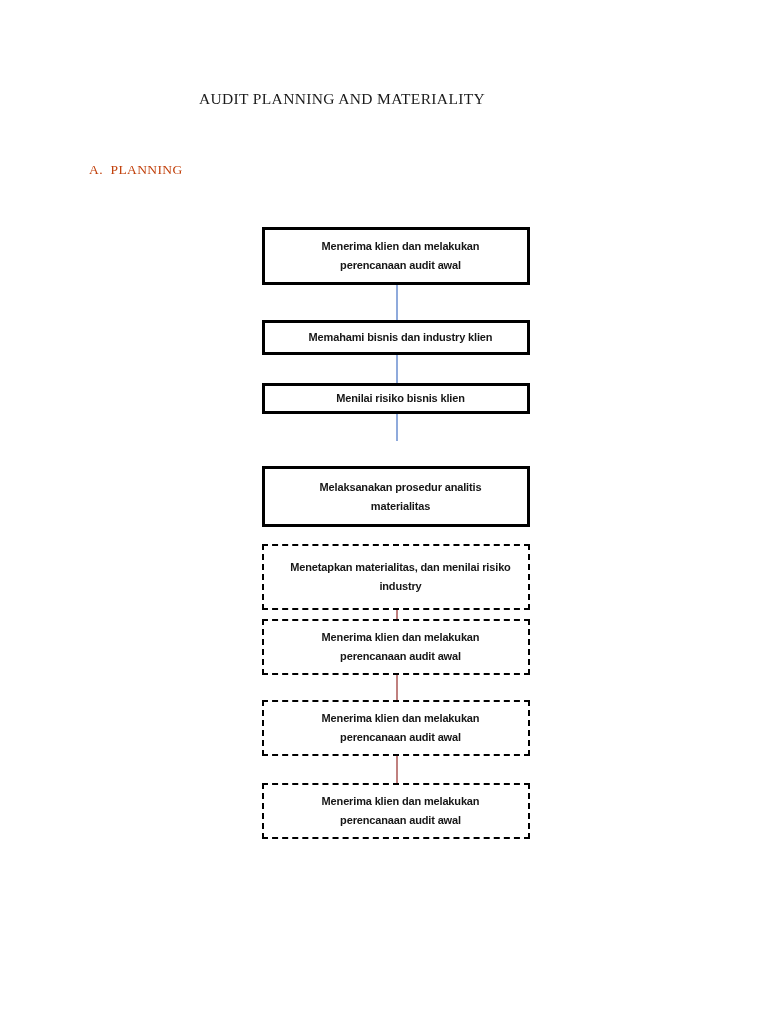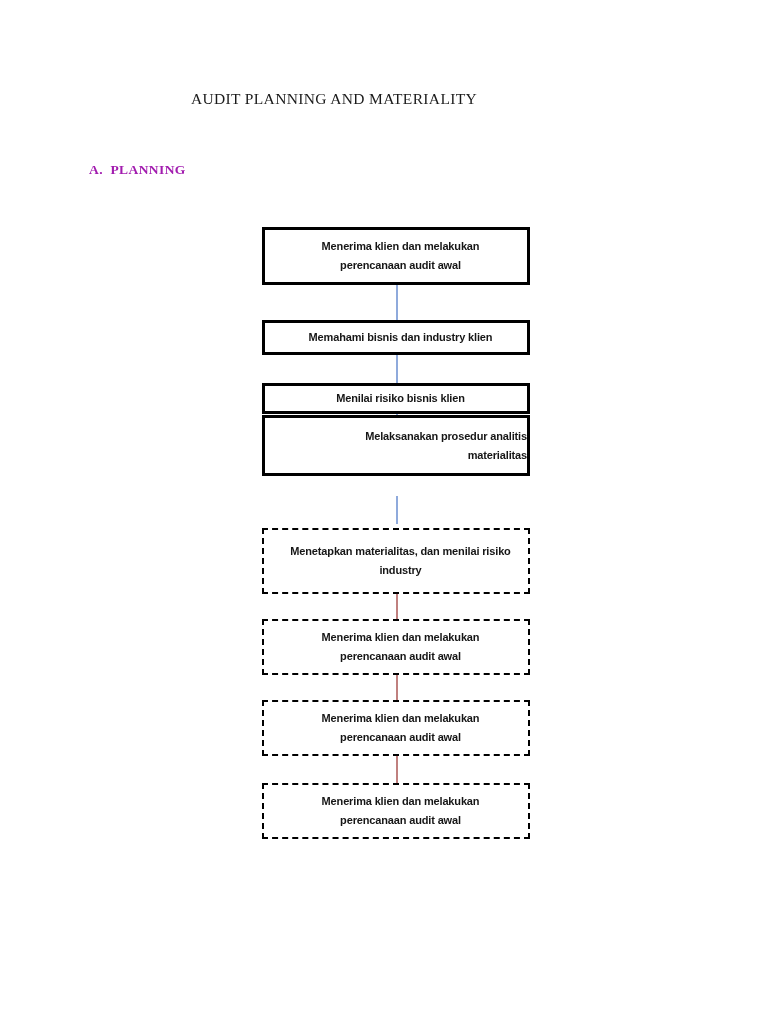--- a/index.html
+++ b/index.html
@@ -18,39 +18,39 @@
   .page {
     position: absolute;
     inset: 0;
     background: #ffffff;
   }
 
   
   .doc-title {
     position: absolute;
     top: 90px;
-    left: 8px;
+    left: 16px;
     width: 652px;
     text-align: center;
     font-family: "Liberation Serif", "DejaVu Serif", serif;
     font-size: 15.5px;
     letter-spacing: 0.35px;
     color: #1a1a1a;
     white-space: nowrap;
   }
 
   .section-heading {
     position: absolute;
     top: 162px;
     left: 89px;
     font-family: "Liberation Serif", "DejaVu Serif", serif;
-    font-weight: bold;
+    font-weight: normal;
     font-size: 13.5px;
     letter-spacing: 0.4px;
-    color: #a21caf;
+    color: #c2410c;
     white-space: pre;
   }
 
   
   .flow {
     position: absolute;
     left: 0;
     top: 0;
     width: 768px;
     height: 1024px;
@@ -116,25 +116,25 @@
       <div class="node solid" style="top: 227px; height: 58px;">
         <div class="line">Menerima klien dan melakukan</div>
         <div class="line">perencanaan audit awal</div>
       </div>
       <div class="node solid" style="top: 320px; height: 35px;">
         <div class="line">Memahami bisnis dan industry klien</div>
       </div>
       <div class="node solid" style="top: 383px; height: 31px;">
         <div class="line">Menilai risiko bisnis klien</div>
       </div>
-      <div class="node solid" style="top: 415px; height: 61px; align-items: flex-end;">
+      <div class="node solid" style="top: 466px; height: 61px;">
         <div class="line">Melaksanakan prosedur analitis</div>
         <div class="line">materialitas</div>
       </div>
-      <div class="node dashed" style="top: 528px; height: 66px; text-align: center;">
+      <div class="node dashed" style="top: 544px; height: 66px; text-align: center;">
         <div class="line">Menetapkan materialitas, dan menilai risiko</div>
         <div class="line">industry</div>
       </div>
       <div class="node dashed" style="top: 619px; height: 56px;">
         <div class="line">Menerima klien dan melakukan</div>
         <div class="line">perencanaan audit awal</div>
       </div>
       <div class="node dashed" style="top: 700px; height: 56px;">
         <div class="line">Menerima klien dan melakukan</div>
         <div class="line">perencanaan audit awal</div>

